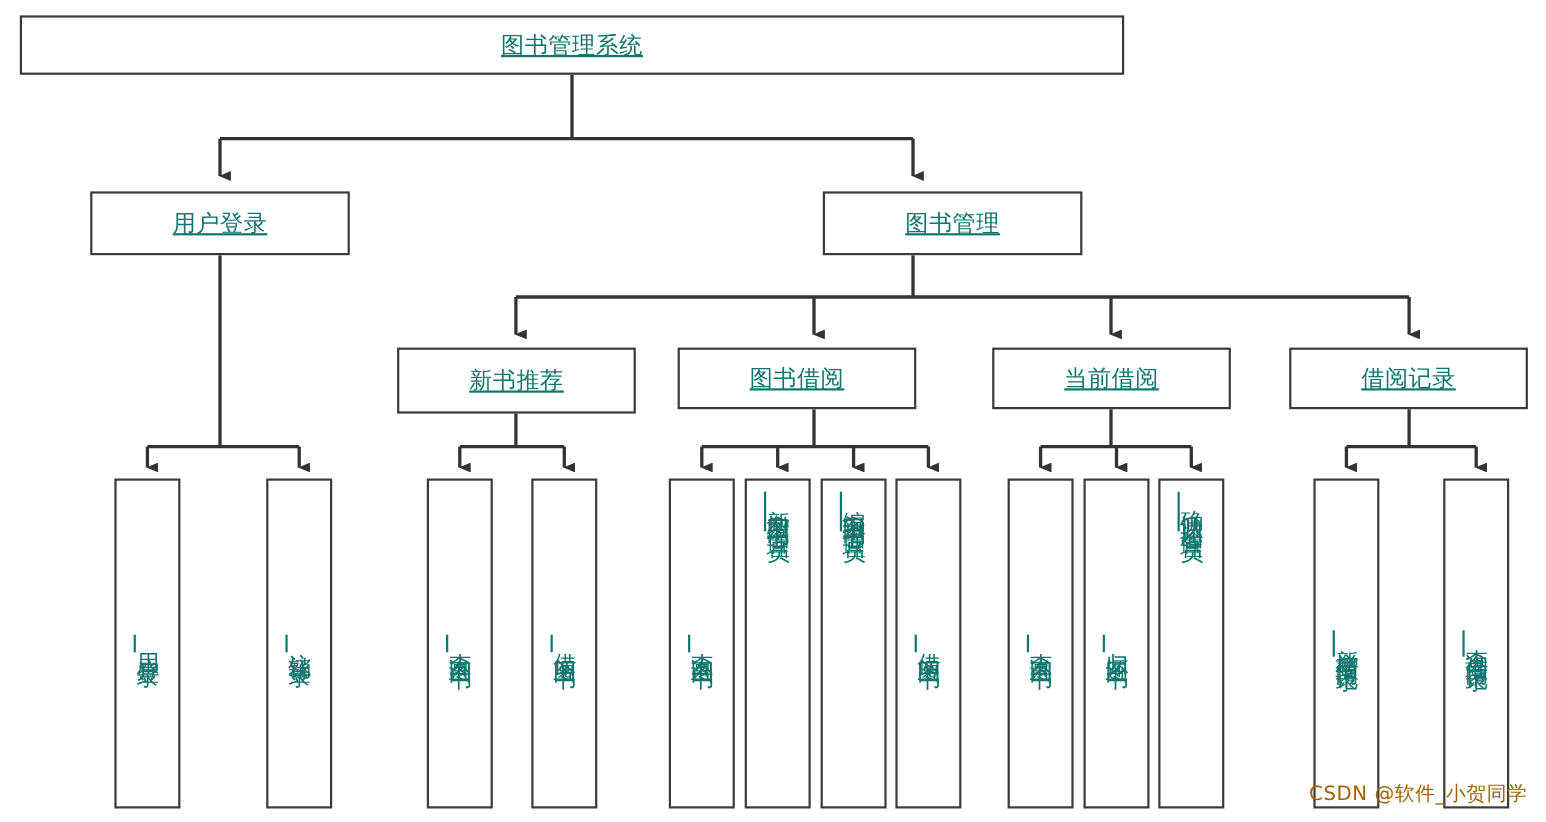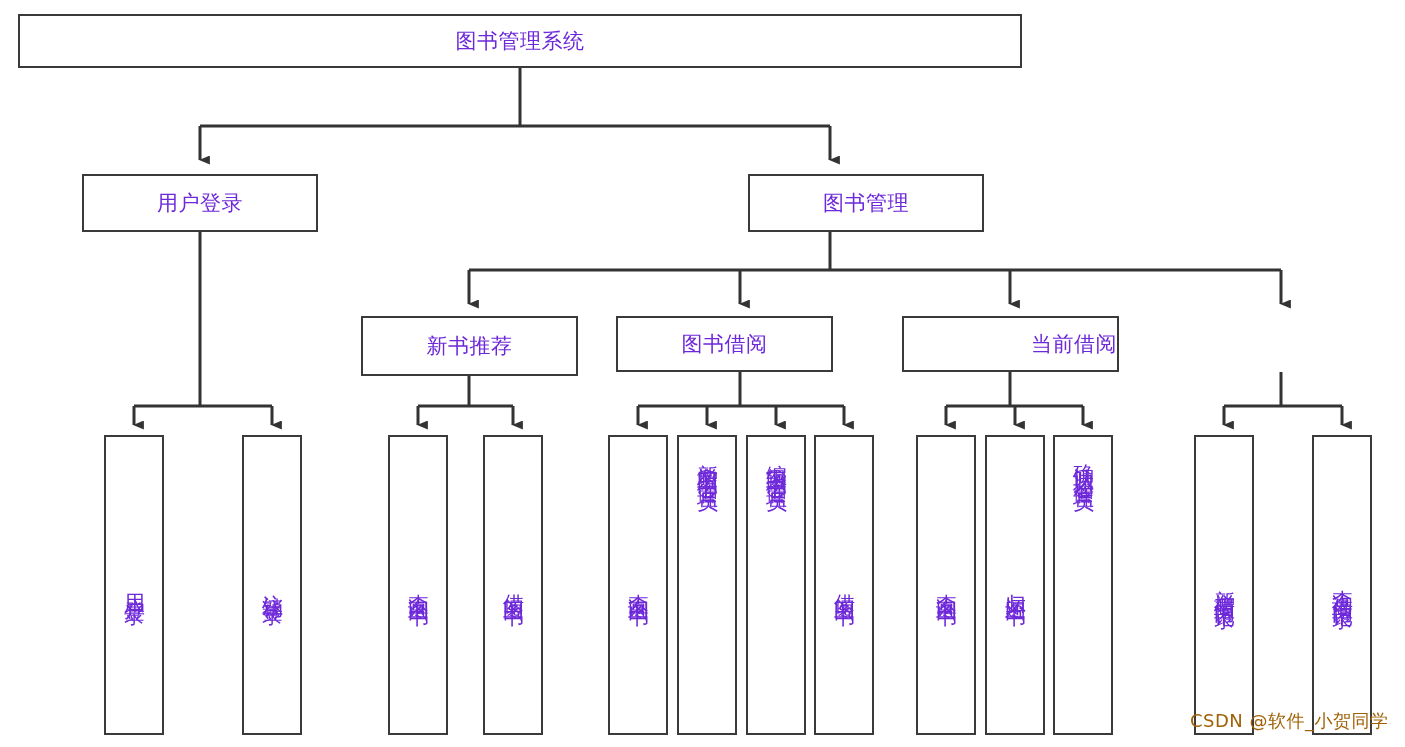--- a/index.html
+++ b/index.html
@@ -31,25 +31,26 @@
     position: absolute;
     box-sizing: border-box;
     background: #ffffff;
     border: 2px solid #3a3a3a;
     display: flex;
     align-items: center;
     justify-content: center;
     z-index: 2;
   }
   .node-label {
-    color: #6d28d9;
+    color: #0f766e;
     font-size: 21px;
     line-height: 1.15;
     letter-spacing: 0.5px;
     white-space: nowrap;
+    text-decoration: underline;
   }
   .node.leaf {
     align-items: flex-start;
     justify-content: center;
     padding-top: 0;
   }
   .node.leaf .node-label {
     writing-mode: vertical-rl;
     text-orientation: upright;
     letter-spacing: 4px;
@@ -151,22 +152,25 @@
   <div class="node" style="left:712px; top:174px; width:236px; height:58px;margin-left:36px;">
     <span class="node-label">图书管理</span>
   </div>
 
   <div class="node" style="left:361px; top:316px; width:217px; height:60px;justify-content:center;">
     <span class="node-label">新书推荐</span>
   </div>
   <div class="node" style="left:616px; top:316px; width:217px; height:56px;">
     <span class="node-label">图书借阅</span>
   </div>
-  <div class="node" style="left:902px; top:316px; width:217px; height:56px;justify-content:flex-end;">
+  <div class="node" style="left:902px; top:316px; width:217px; height:56px;">
     <span class="node-label">当前借阅</span>
+  </div>
+  <div class="node" style="left:1172px; top:316px; width:217px; height:56px;">
+    <span class="node-label">借阅记录</span>
   </div>
 
   <div class="node leaf centered" style="left:104px; top:435px; width:60px; height:300px;">
     <span class="node-label">用户登录</span>
   </div>
   <div class="node leaf centered" style="left:242px; top:435px; width:60px; height:300px;">
     <span class="node-label">注销登录</span>
   </div>
 
   <div class="node leaf centered" style="left:388px; top:435px; width:60px; height:300px;">

